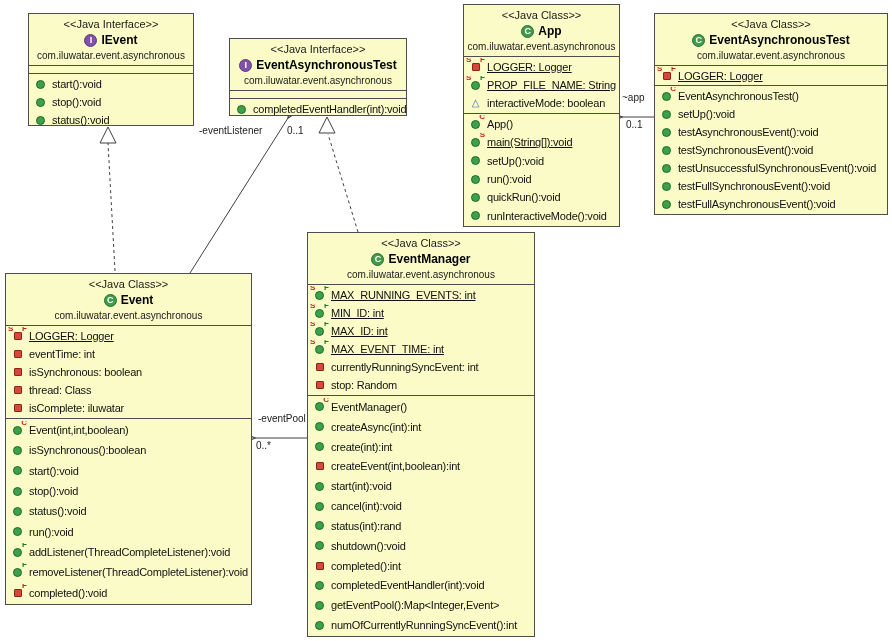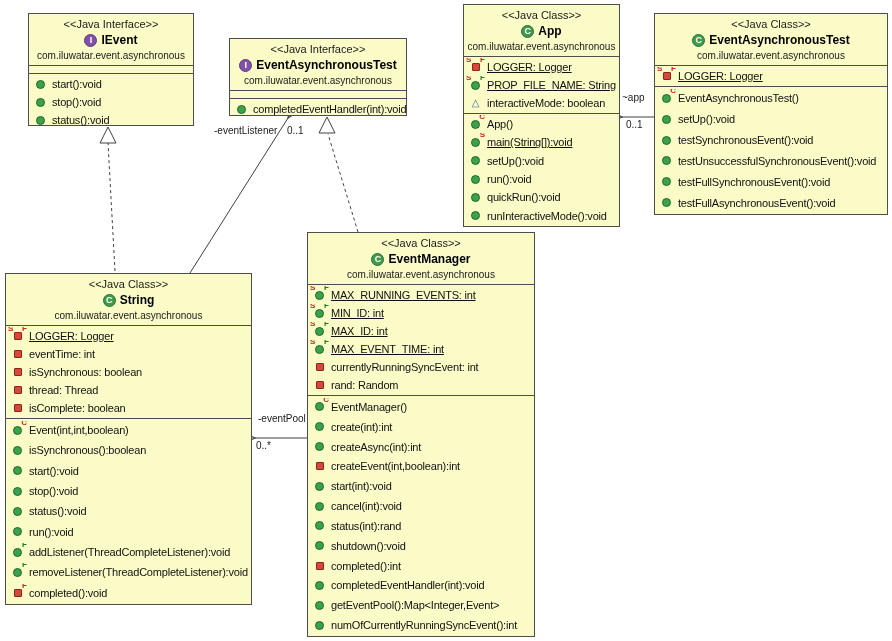--- a/index.html
+++ b/index.html
@@ -42,21 +42,21 @@
   .g-package{color:var(--package,#3a6ea5);font-size:10px;line-height:10px;}
   .sup{position:absolute;top:-4px;font-size:8px;font-weight:bold;line-height:8px;}
   .supL{left:-2px;} .supR{right:-2px;}
   .b-red{color:var(--static_badge,#c1281e);} .b-green{color:var(--final_badge,#1d7a2b);}
   .mlabel{font-size:11px;letter-spacing:-0.2px;color:#111;}
   .u{text-decoration:underline;}
 
   
   #edges{position:absolute;left:0;top:0;}
   .elabel{position:absolute;font-size:10px;color:#1a1a1a;white-space:nowrap;text-align:center;}
-  #lbl-evl  {left:214px;top:125px;}
+  #lbl-evl  {left:199px;top:125px;}
   #lbl-evl-m{left:287px;top:125px;}
   #lbl-app  {left:622px;top:92px;}
   #lbl-app-m{left:626px;top:119px;}
   #lbl-pool {left:258px;top:413px;}
   #lbl-pool-m{left:256px;top:440px;}
 </style>
 </head>
 <body>
 
 <div class="canvas">
@@ -245,20 +245,26 @@
         <div class="member">
           <span class="micon">
             <span class="g-public"></span>
           </span>
           <span class="mlabel">setUp():void</span>
         </div>
         <div class="member">
           <span class="micon">
             <span class="g-public"></span>
           </span>
+          <span class="mlabel">testAsynchronousEvent():void</span>
+        </div>
+        <div class="member">
+          <span class="micon">
+            <span class="g-public"></span>
+          </span>
           <span class="mlabel">testSynchronousEvent():void</span>
         </div>
         <div class="member">
           <span class="micon">
             <span class="g-public"></span>
           </span>
           <span class="mlabel">testUnsuccessfulSynchronousEvent():void</span>
         </div>
         <div class="member">
           <span class="micon">
@@ -273,21 +279,21 @@
           <span class="mlabel">testFullAsynchronousEvent():void</span>
         </div>
       </div>
   </div>
 
   <div class="uml-box" id="b4">
     <div class="titlec">
       <div class="stereo">&lt;&lt;Java Class&gt;&gt;</div>
       <div class="namerow">
         <span class="kicon ki-class">C</span>
-        <span class="cname">String</span>
+        <span class="cname">Event</span>
       </div>
       <div class="pkg">com.iluwatar.event.asynchronous</div>
     </div>
     <div class="fields">
         <div class="member">
           <span class="micon">
             <span class="g-private"></span>
             <span class="sup supL b-red">S</span>
             <span class="sup supR b-red">F</span>
           </span>
@@ -302,27 +308,27 @@
         <div class="member">
           <span class="micon">
             <span class="g-private"></span>
           </span>
           <span class="mlabel">isSynchronous: boolean</span>
         </div>
         <div class="member">
           <span class="micon">
             <span class="g-private"></span>
           </span>
-          <span class="mlabel">thread: Thread</span>
-        </div>
-        <div class="member">
-          <span class="micon">
-            <span class="g-private"></span>
-          </span>
-          <span class="mlabel">isComplete: boolean</span>
+          <span class="mlabel">thread: Class</span>
+        </div>
+        <div class="member">
+          <span class="micon">
+            <span class="g-private"></span>
+          </span>
+          <span class="mlabel">isComplete: iluwatar</span>
         </div>
       </div>
     <div class="methods">
         <div class="member">
           <span class="micon">
             <span class="g-public"></span>
             <span class="sup supR b-red">C</span>
           </span>
           <span class="mlabel">Event(int,int,boolean)</span>
         </div>
@@ -425,45 +431,45 @@
         <div class="member">
           <span class="micon">
             <span class="g-private"></span>
           </span>
           <span class="mlabel">currentlyRunningSyncEvent: int</span>
         </div>
         <div class="member">
           <span class="micon">
             <span class="g-private"></span>
           </span>
-          <span class="mlabel">rand: Random</span>
+          <span class="mlabel">stop: Random</span>
         </div>
       </div>
     <div class="methods">
         <div class="member">
           <span class="micon">
             <span class="g-public"></span>
             <span class="sup supR b-red">C</span>
           </span>
           <span class="mlabel">EventManager()</span>
         </div>
         <div class="member">
           <span class="micon">
             <span class="g-public"></span>
           </span>
+          <span class="mlabel">createAsync(int):int</span>
+        </div>
+        <div class="member">
+          <span class="micon">
+            <span class="g-public"></span>
+          </span>
           <span class="mlabel">create(int):int</span>
         </div>
         <div class="member">
           <span class="micon">
-            <span class="g-public"></span>
-          </span>
-          <span class="mlabel">createAsync(int):int</span>
-        </div>
-        <div class="member">
-          <span class="micon">
             <span class="g-private"></span>
           </span>
           <span class="mlabel">createEvent(int,boolean):int</span>
         </div>
         <div class="member">
           <span class="micon">
             <span class="g-public"></span>
           </span>
           <span class="mlabel">start(int):void</span>
         </div>

